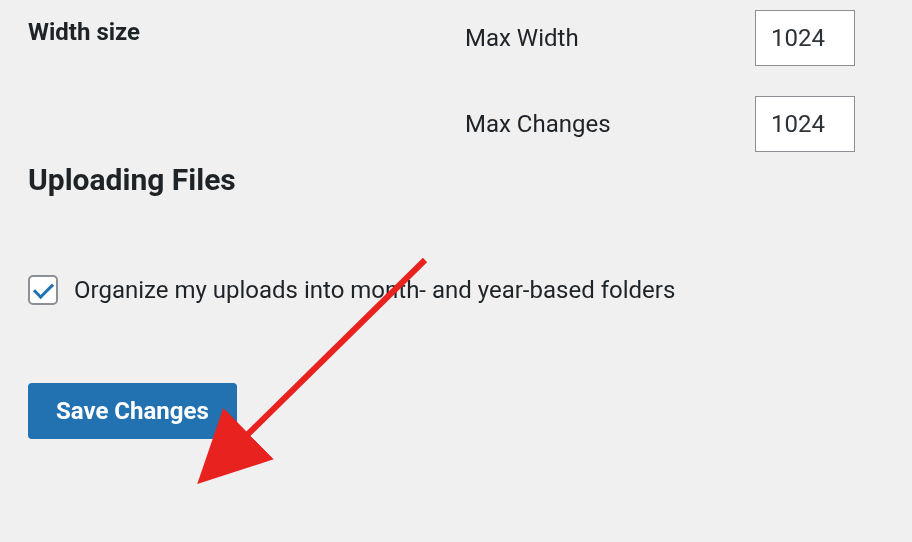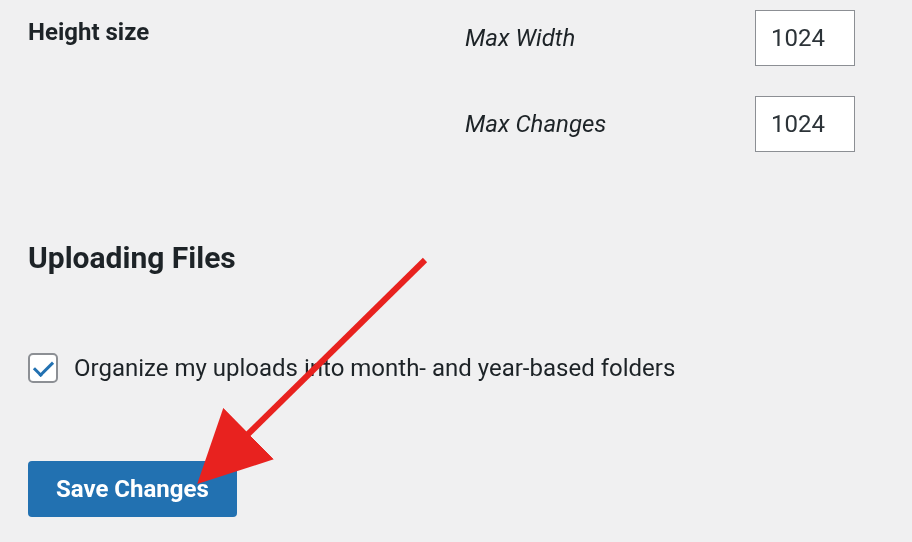--- a/index.html
+++ b/index.html
@@ -38,39 +38,37 @@
     }
     .field-group {
       display: flex;
       align-items: center;
       gap: 50px;
     }
     .field-label {
       font-size: 24px;
       color: #1d2327;
       width: 240px;
-      font-style: italic;
     }
     .number-input {
       width: 100px;
       height: 56px;
       border: 1px solid #8c8f94;
       border-radius: 0;
       font-size: 24px;
       padding: 0 15px;
       background: #fff;
       color: #2c3338;
       font-family: inherit;
     }
     .section-heading {
       font-size: 30px;
       font-weight: 700;
       color: #1d2327;
       padding-left: 28px;
-      margin-top: 78px;
     }
     .checkbox-row {
       display: flex;
       align-items: center;
       padding-left: 28px;
       margin-top: 78px;
       gap: 16px;
     }
     .checkbox {
       width: 30px;
@@ -116,21 +114,21 @@
       z-index: 100;
     }
   </style>
 </head>
 <body>
 
 
 
 <div class="settings-table">
   <div class="settings-row">
-    <div class="row-label">Height size</div>
+    <div class="row-label">Width size</div>
     <div class="row-fields">
       <div class="field-group">
         <span class="field-label">Max Width</span>
         <input type="text" class="number-input" value="1024" style="">
       </div>
       <div class="field-group">
         <span class="field-label">Max Changes</span>
         <input type="text" class="number-input" value="1024" style="">
       </div>
     </div>

